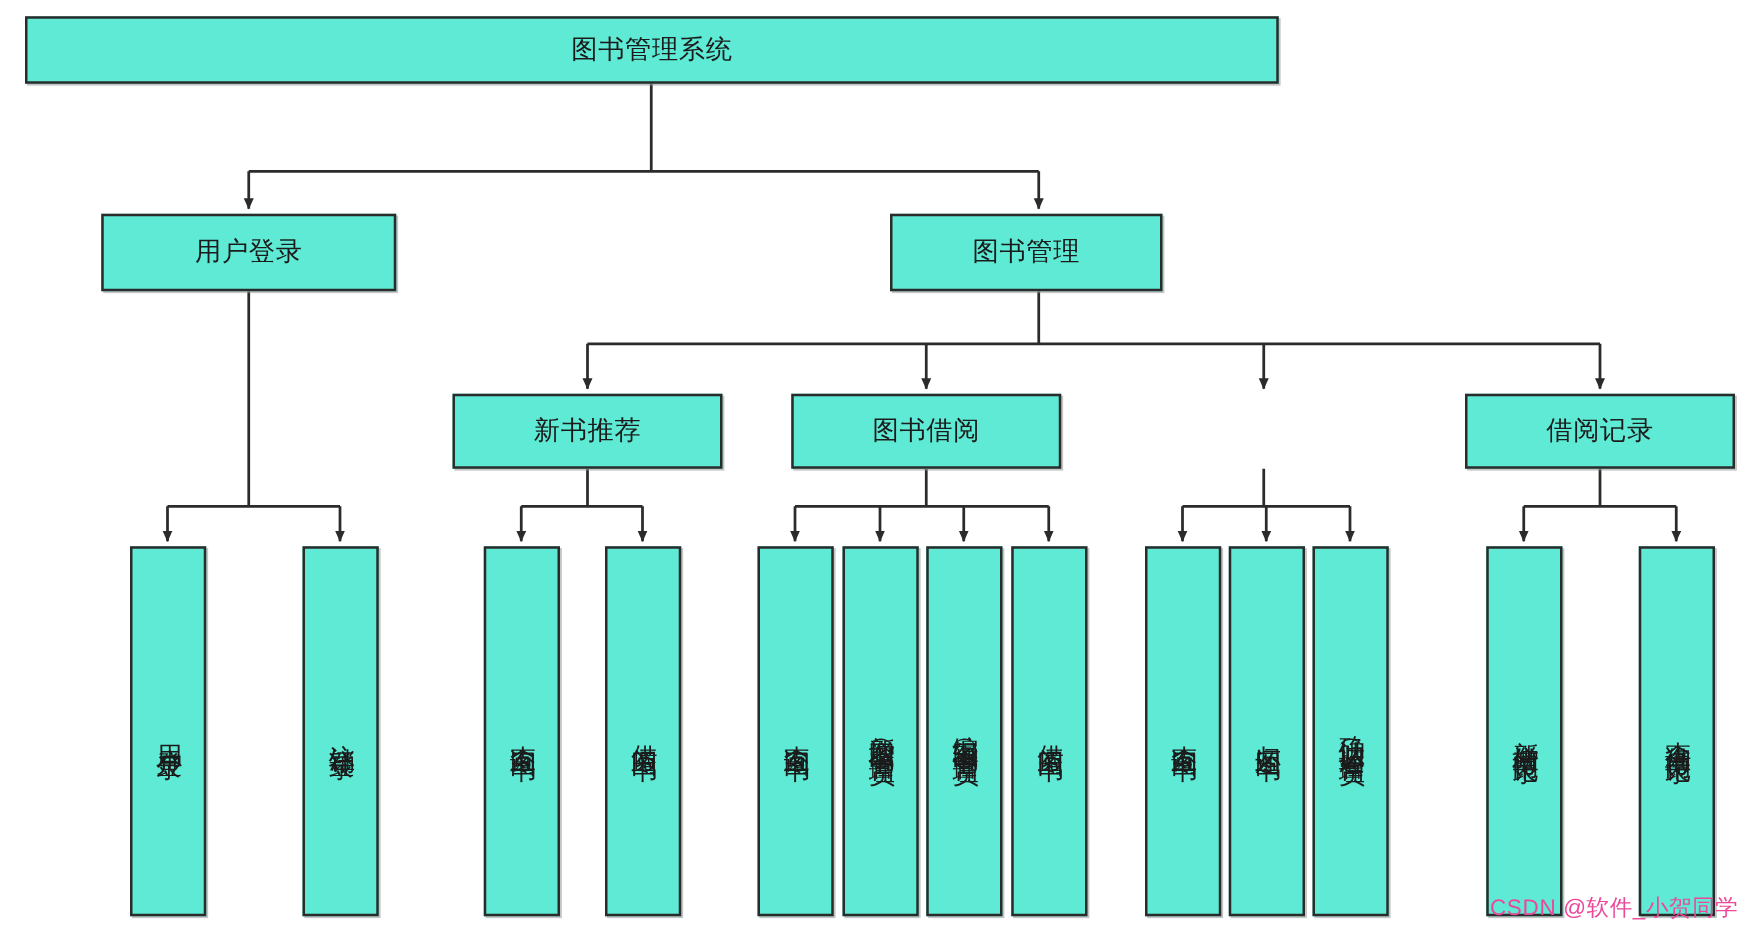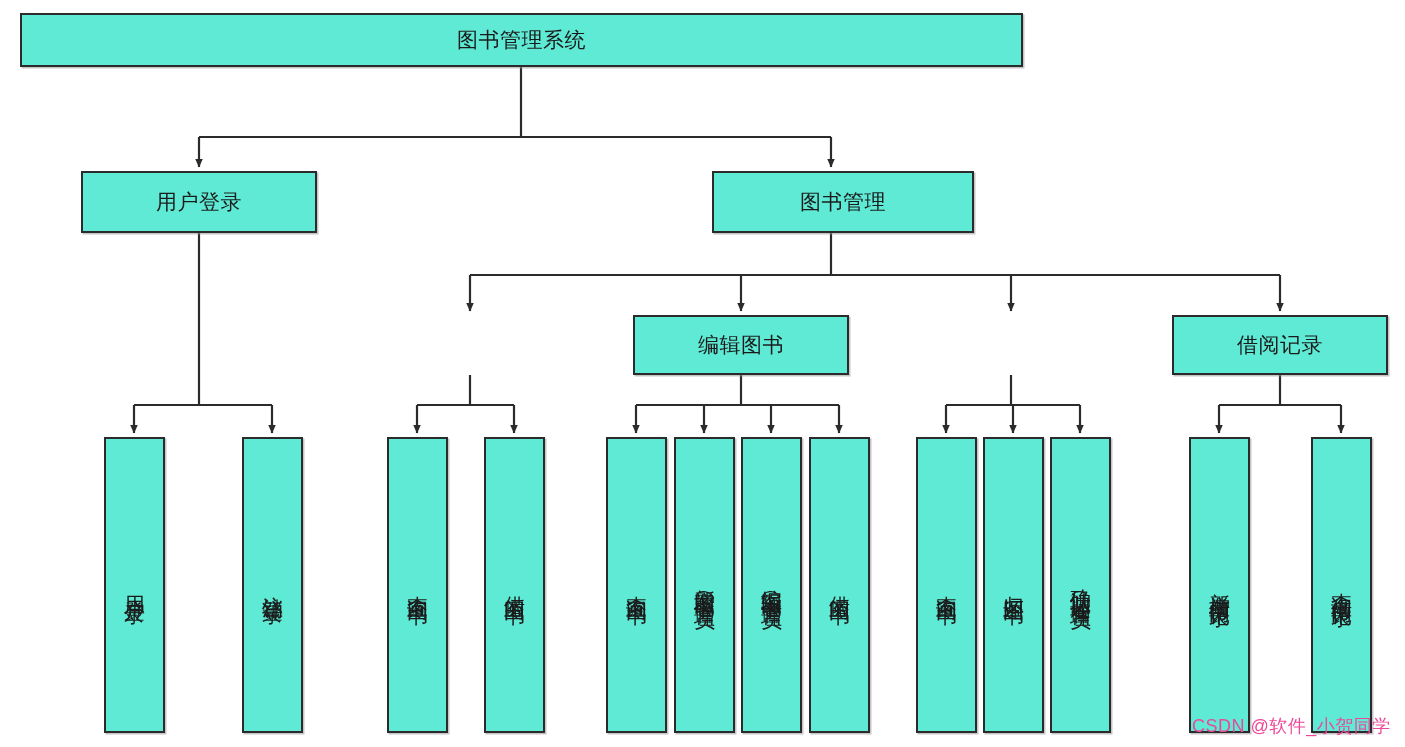--- a/index.html
+++ b/index.html
@@ -115,26 +115,29 @@
     </g>
   </svg>
 
   <div class="node" style="left:20px; top:13px; width:1003px; height:54px;">
     <span class="node-label">图书管理系统</span>
   </div>
 
   <div class="node" style="left:81px; top:171px; width:236px; height:62px;">
     <span class="node-label">用户登录</span>
   </div>
-  <div class="node" style="left:712px; top:171px; width:262px; height:62px;">
+  <div class="node" style="left:712px; top:171px; width:218px; height:62px;">
     <span class="node-label">图书管理</span>
   </div>
 
+  <div class="node" style="left:362px; top:315px; width:216px; height:60px;">
+    <span class="node-label">新书推荐</span>
+  </div>
   <div class="node" style="left:633px; top:315px; width:216px; height:60px;">
-    <span class="node-label">编辑图书</span>
+    <span class="node-label">图书借阅</span>
   </div>
   <div class="node" style="left:1172px; top:315px; width:216px; height:60px;justify-content:center;">
     <span class="node-label">借阅记录</span>
   </div>
 
   <div class="node vertical" style="left:104px; top:437px; width:61px; height:296px;">
     <span class="node-label">用户登录</span>
   </div>
   <div class="node vertical" style="left:242px; top:437px; width:61px; height:296px;">
     <span class="node-label">注销登录</span>

